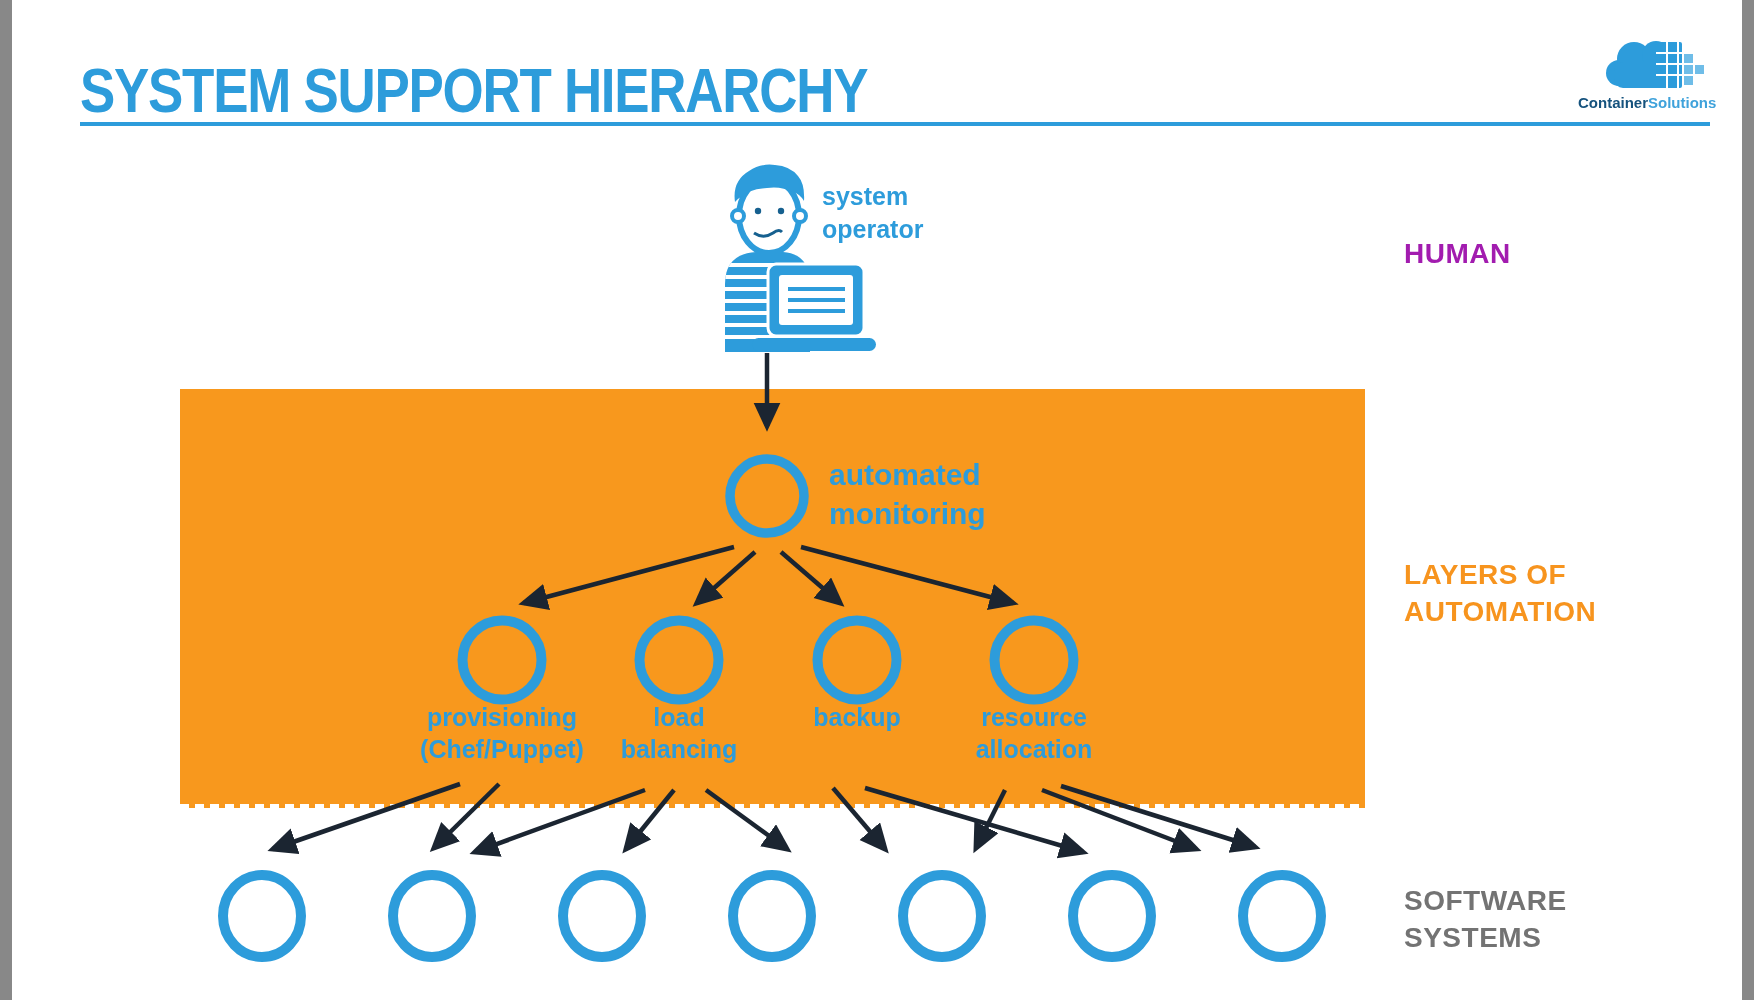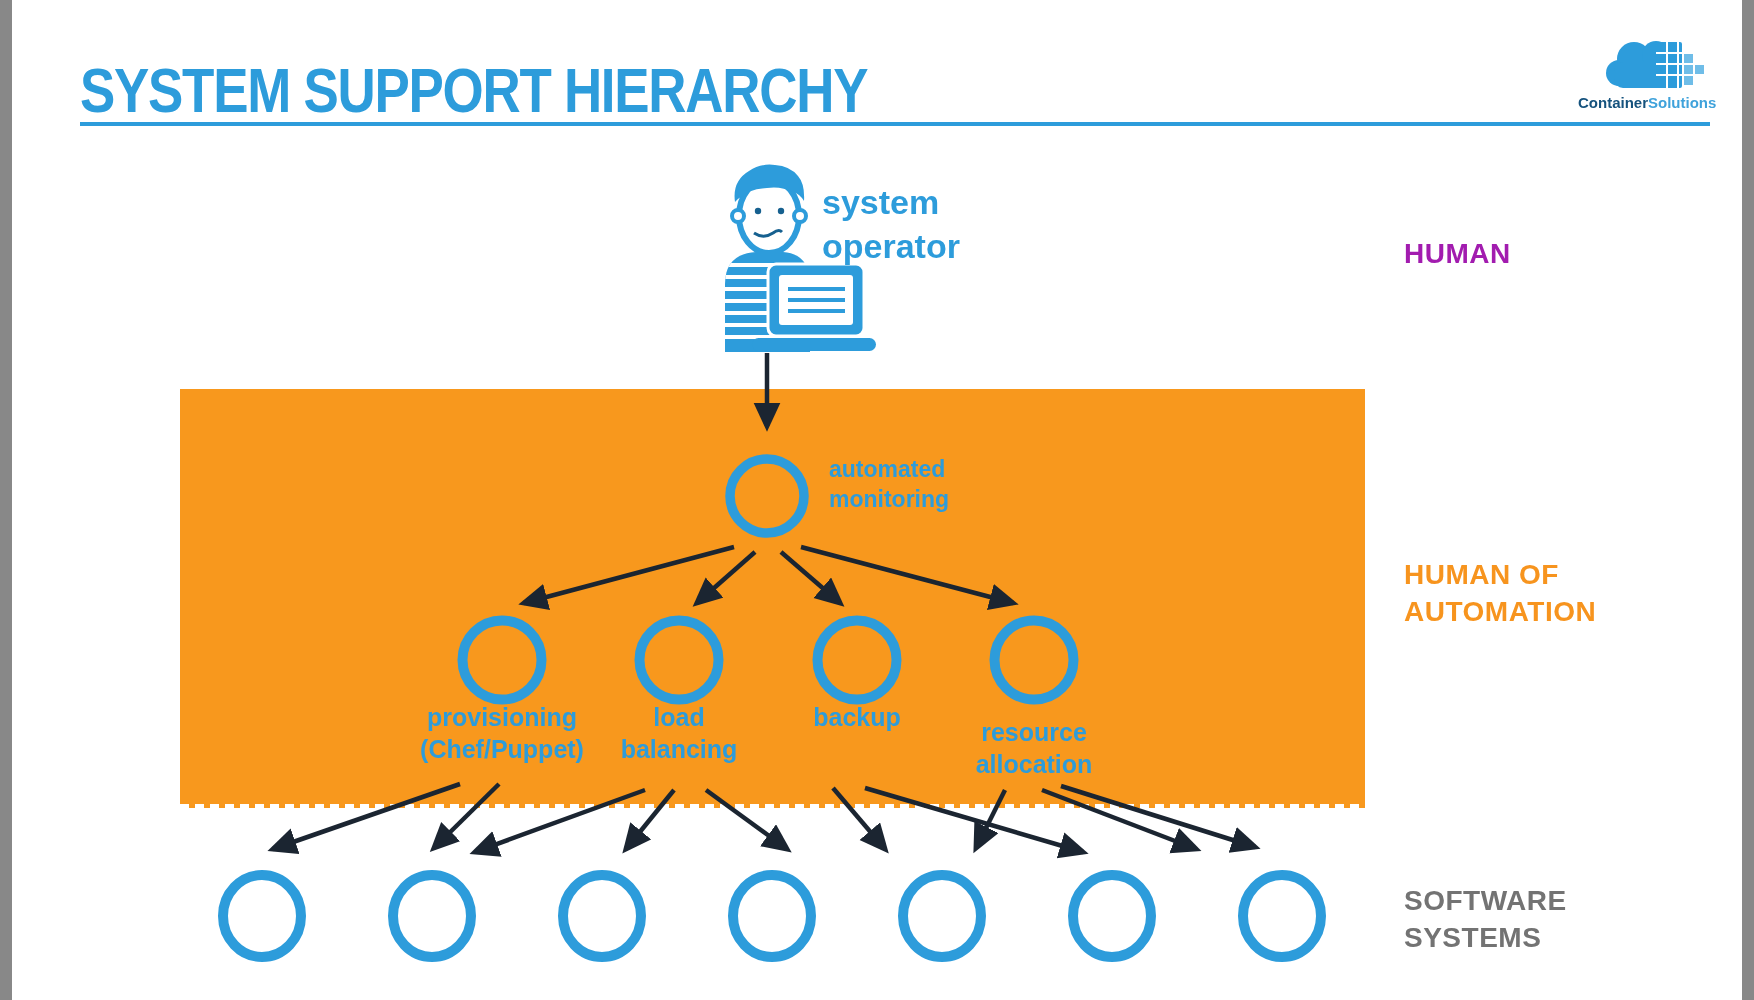--- a/index.html
+++ b/index.html
@@ -16,22 +16,22 @@
   }
   .title-rule{left:68px;top:122px;width:1630px;height:4px;background:#2D9CDB;}
   
   .automation-band{left:168px;top:389px;width:1185px;height:419px;background:#F8981D;}
   .automation-band .dash-edge{
     position:absolute;left:0;bottom:0;width:100%;height:4px;
     background:repeating-linear-gradient(90deg,#ffffff 0 9px,rgba(255,255,255,0) 9px 15px);
   }
   
   .lbl{color:#2D9CDB;font-weight:700;white-space:pre-line;line-height:1.3;}
-  .operator-lbl{left:810px;top:180px;font-size:34px;}
-  .monitoring-lbl{left:817px;top:455px;font-size:23px;}
+  .operator-lbl{left:810px;top:180px;font-size:25px;}
+  .monitoring-lbl{left:817px;top:455px;font-size:30px;}
   .node-lbl{top:701px;width:220px;text-align:center;font-size:25px;line-height:1.28;}
   .side-lbl{left:1392px;font-size:28px;font-weight:700;white-space:pre-line;line-height:1.32;letter-spacing:0.5px;}
   .side-human{top:236px;color:#a21caf;}
   .side-automation{top:557px;color:#F7941E;}
   .side-software{top:883px;color:#737373;}
   
   svg.overlay{left:0;top:0;width:1754px;height:1000px;pointer-events:none;}
   .logo-text{font-family:"Liberation Sans",sans-serif;font-weight:700;}
 </style>
 </head>
@@ -148,22 +148,22 @@
   <div class="abs lbl operator-lbl">system
 operator</div>
   <div class="abs lbl monitoring-lbl">automated
 monitoring</div>
 
   <div class="abs lbl node-lbl" style="left:380px;">provisioning
 (Chef/Puppet)</div>
   <div class="abs lbl node-lbl" style="left:557px;text-align:center;">load
 balancing</div>
   <div class="abs lbl node-lbl" style="left:735px;">backup</div>
-  <div class="abs lbl node-lbl" style="left:912px;margin-top:15px;">resource
+  <div class="abs lbl node-lbl" style="left:912px;">resource
 allocation</div>
 
   <div class="abs side-lbl side-human">HUMAN</div>
-  <div class="abs side-lbl side-automation">HUMAN OF
+  <div class="abs side-lbl side-automation">LAYERS OF
 AUTOMATION</div>
   <div class="abs side-lbl side-software">SOFTWARE
 SYSTEMS</div>
 
 </div>
 
 </body></html>

